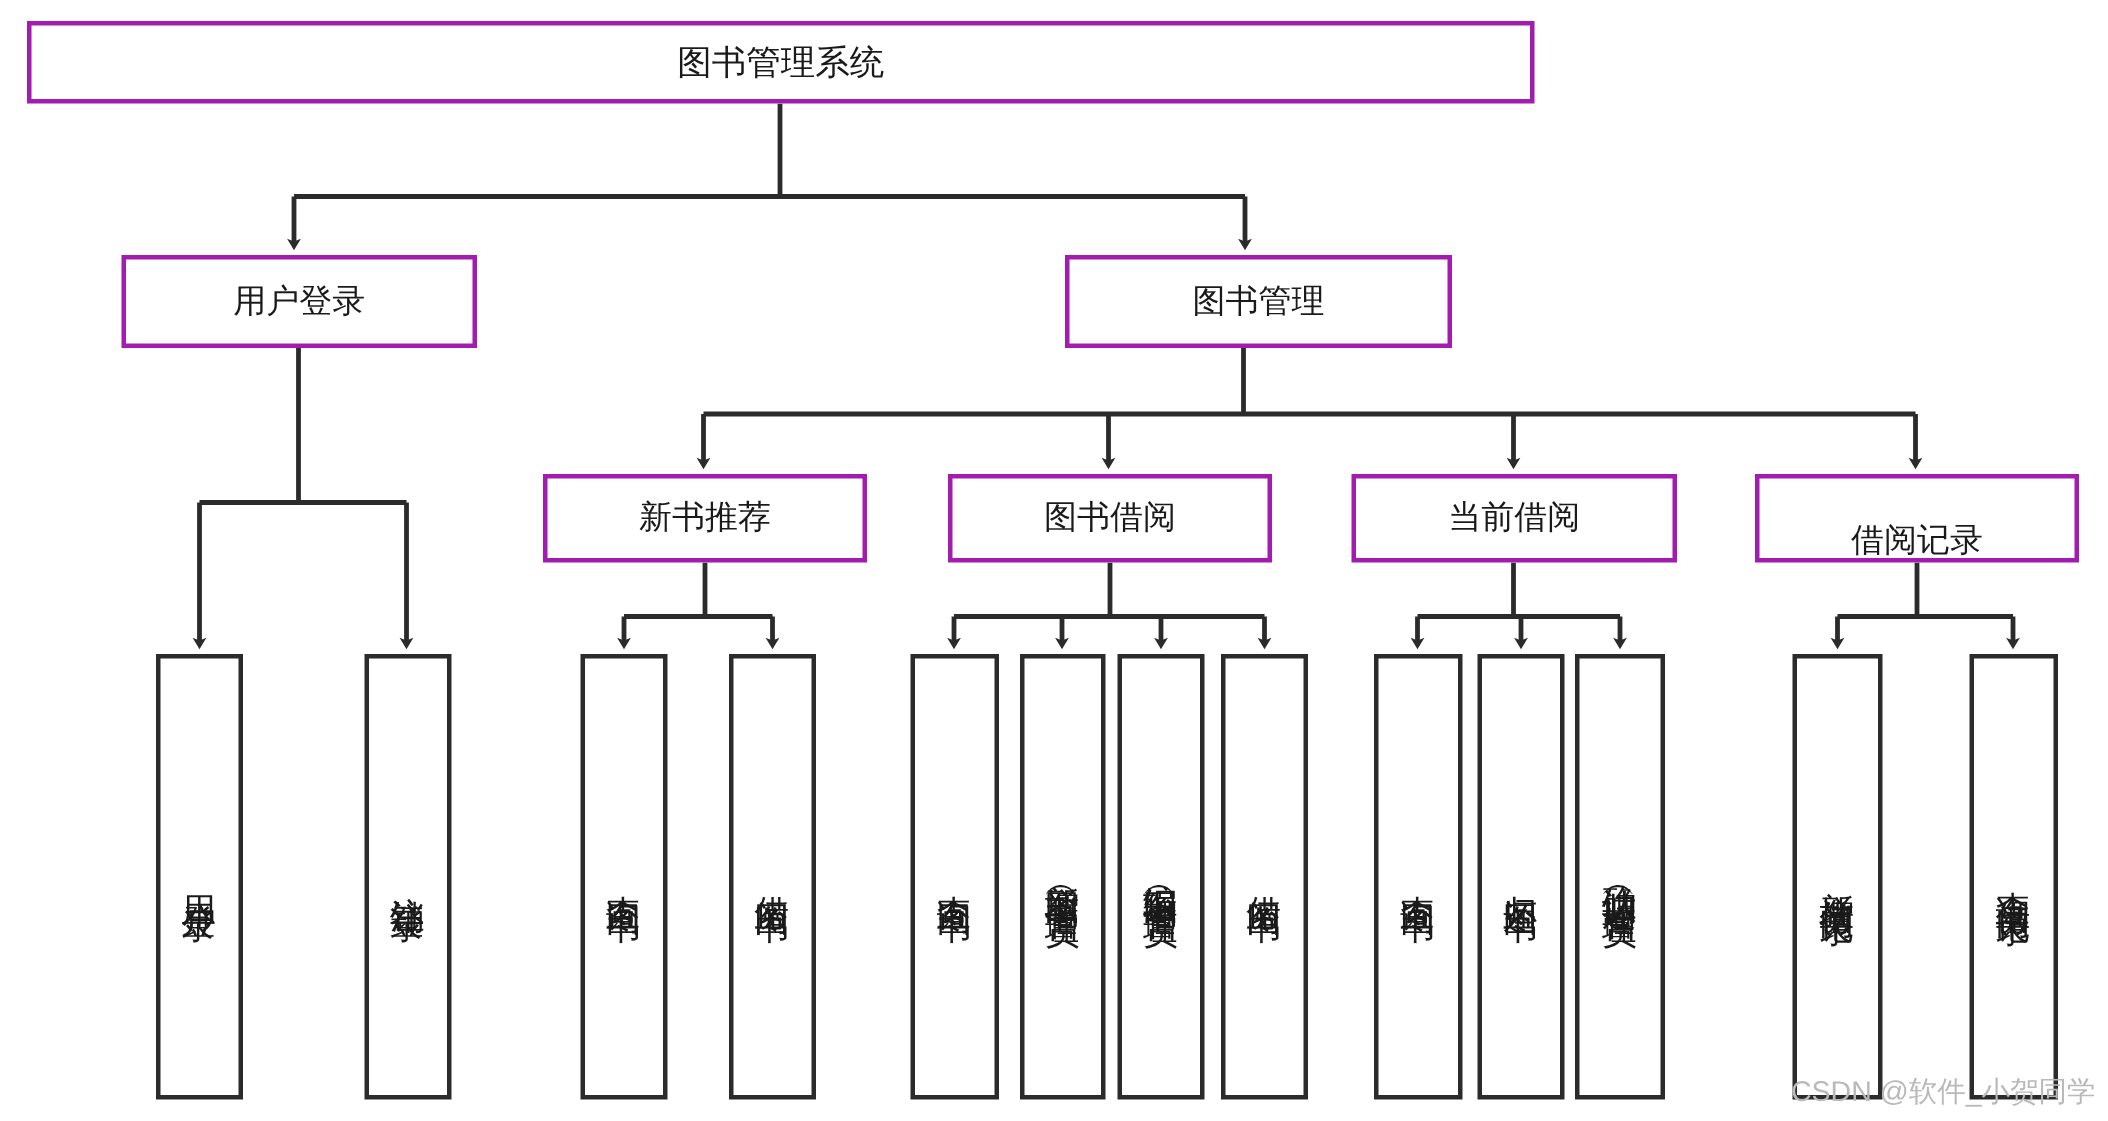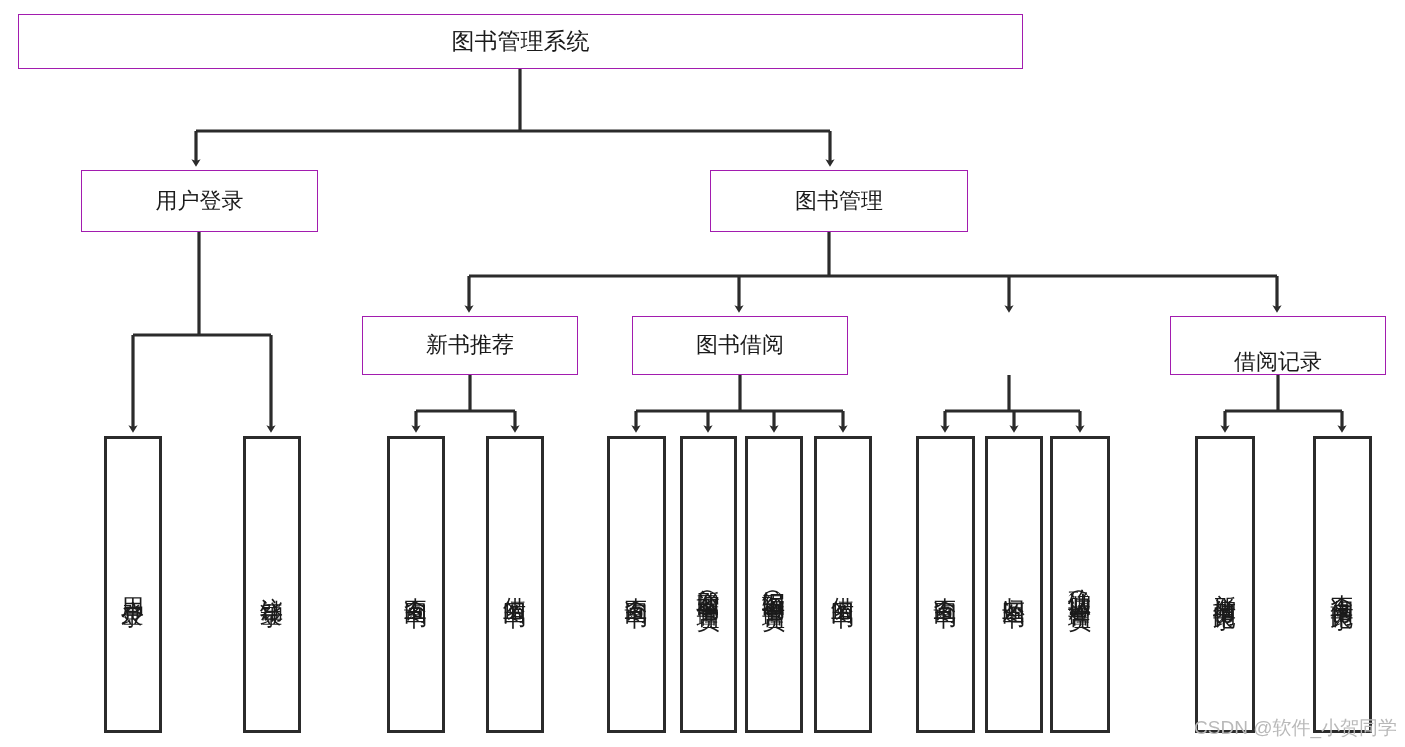--- a/index.html
+++ b/index.html
@@ -17,21 +17,21 @@
   #diagram-root {
     position: absolute;
     left: 0;
     top: 0;
     width: 1405px;
     height: 747px;
   }
   .node-box {
     position: absolute;
     box-sizing: border-box;
-    border: 1px solid #a21caf;
+    border: 3px solid #a21caf;
     background: #ffffff;
     display: flex;
     align-items: center;
     justify-content: center;
   }
   .node-label-h {
     font-size: 22px;
     color: #1a1a1a;
     line-height: 1.1;
     letter-spacing: 0px;
@@ -142,20 +142,23 @@
   <div class="node-box" style="left:710px; top:170px; width:258px; height:62px;">
     <span class="node-label-h">图书管理</span>
   </div>
 
   <div class="node-box" style="left:632px; top:316px; width:216px; height:59px;">
     <span class="node-label-h">图书借阅</span>
   </div>
   <div class="node-box" style="left:362px; top:316px; width:216px; height:59px;">
     <span class="node-label-h">新书推荐</span>
   </div>
+  <div class="node-box" style="left:901px; top:316px; width:217px; height:59px;">
+    <span class="node-label-h">当前借阅</span>
+  </div>
   <div class="node-box" style="left:1170px; top:316px; width:216px; height:59px;align-items:flex-end;">
     <span class="node-label-h">借阅记录</span>
   </div>
 
   <div class="leaf-box" style="left:104px; top:436px; width:58px; height:297px;">
     <span class="node-label-v">用户登录</span>
   </div>
   <div class="leaf-box" style="left:243px; top:436px; width:58px; height:297px;">
     <span class="node-label-v">注销登录</span>
   </div>

